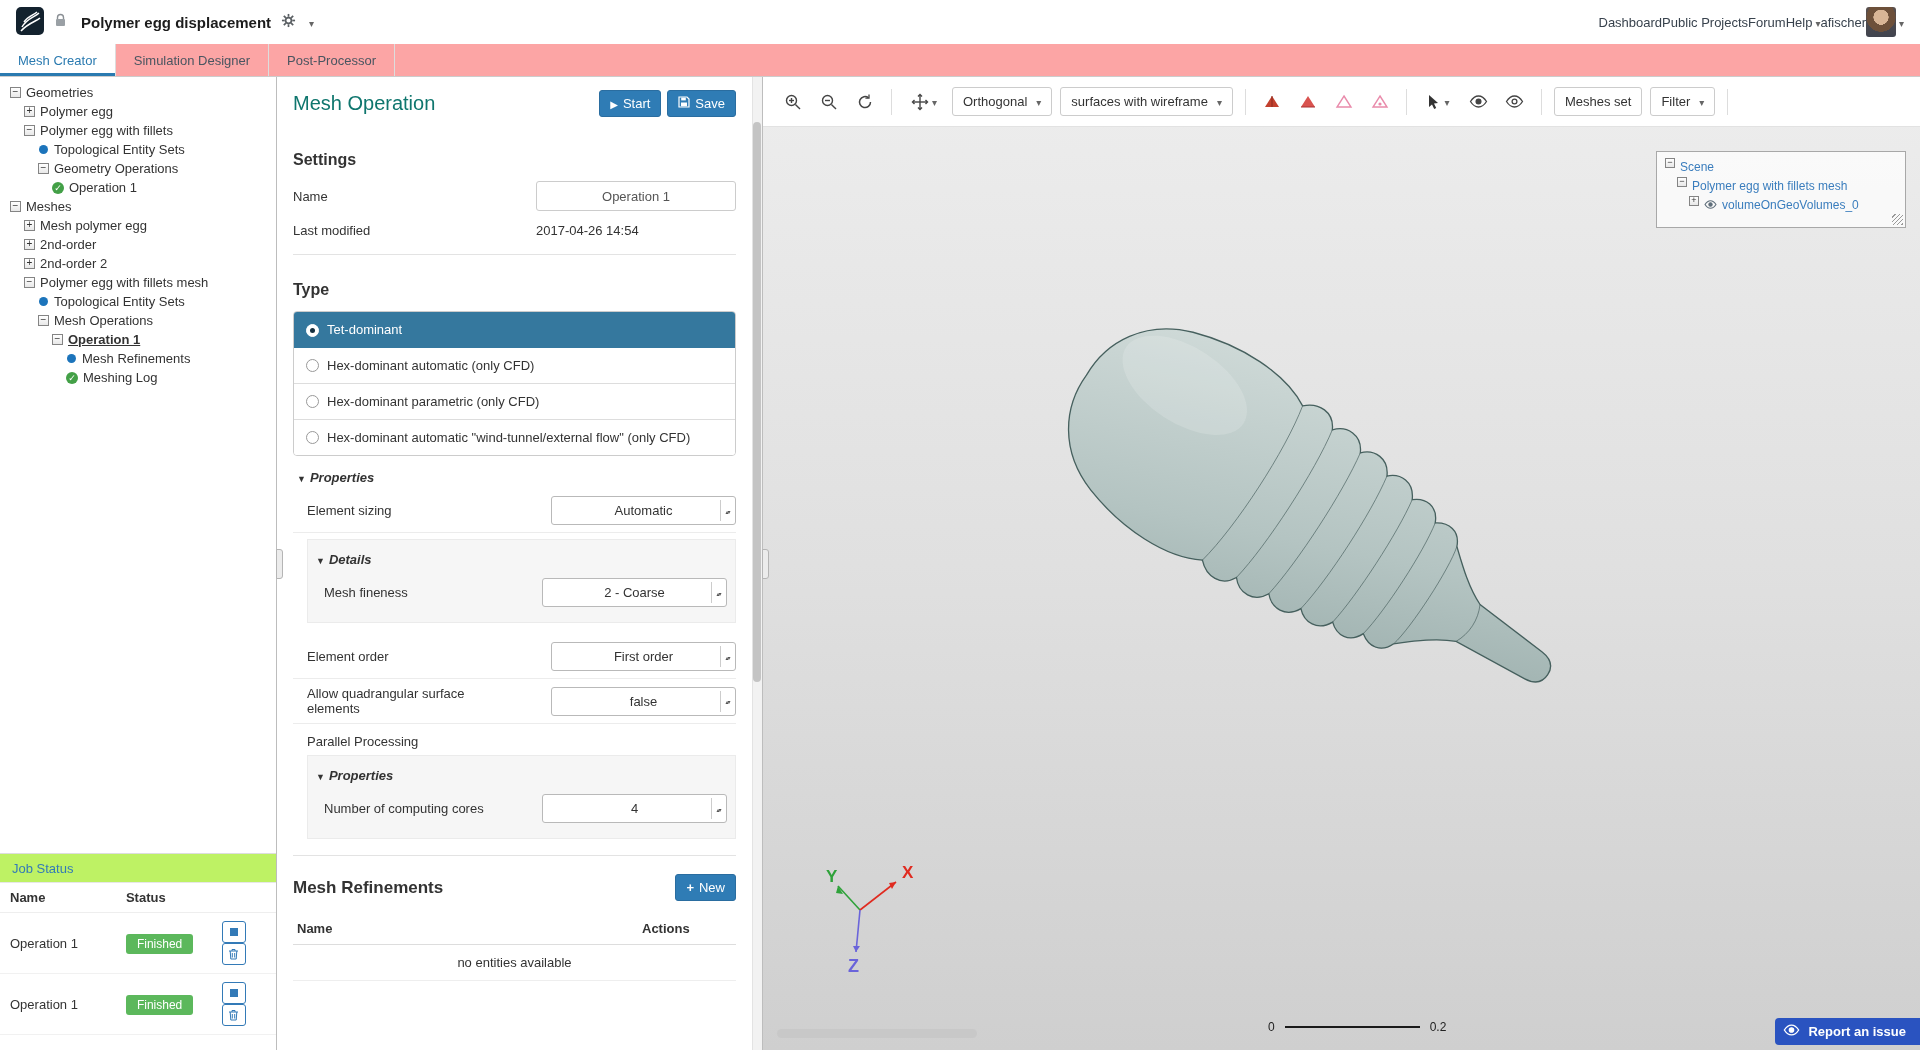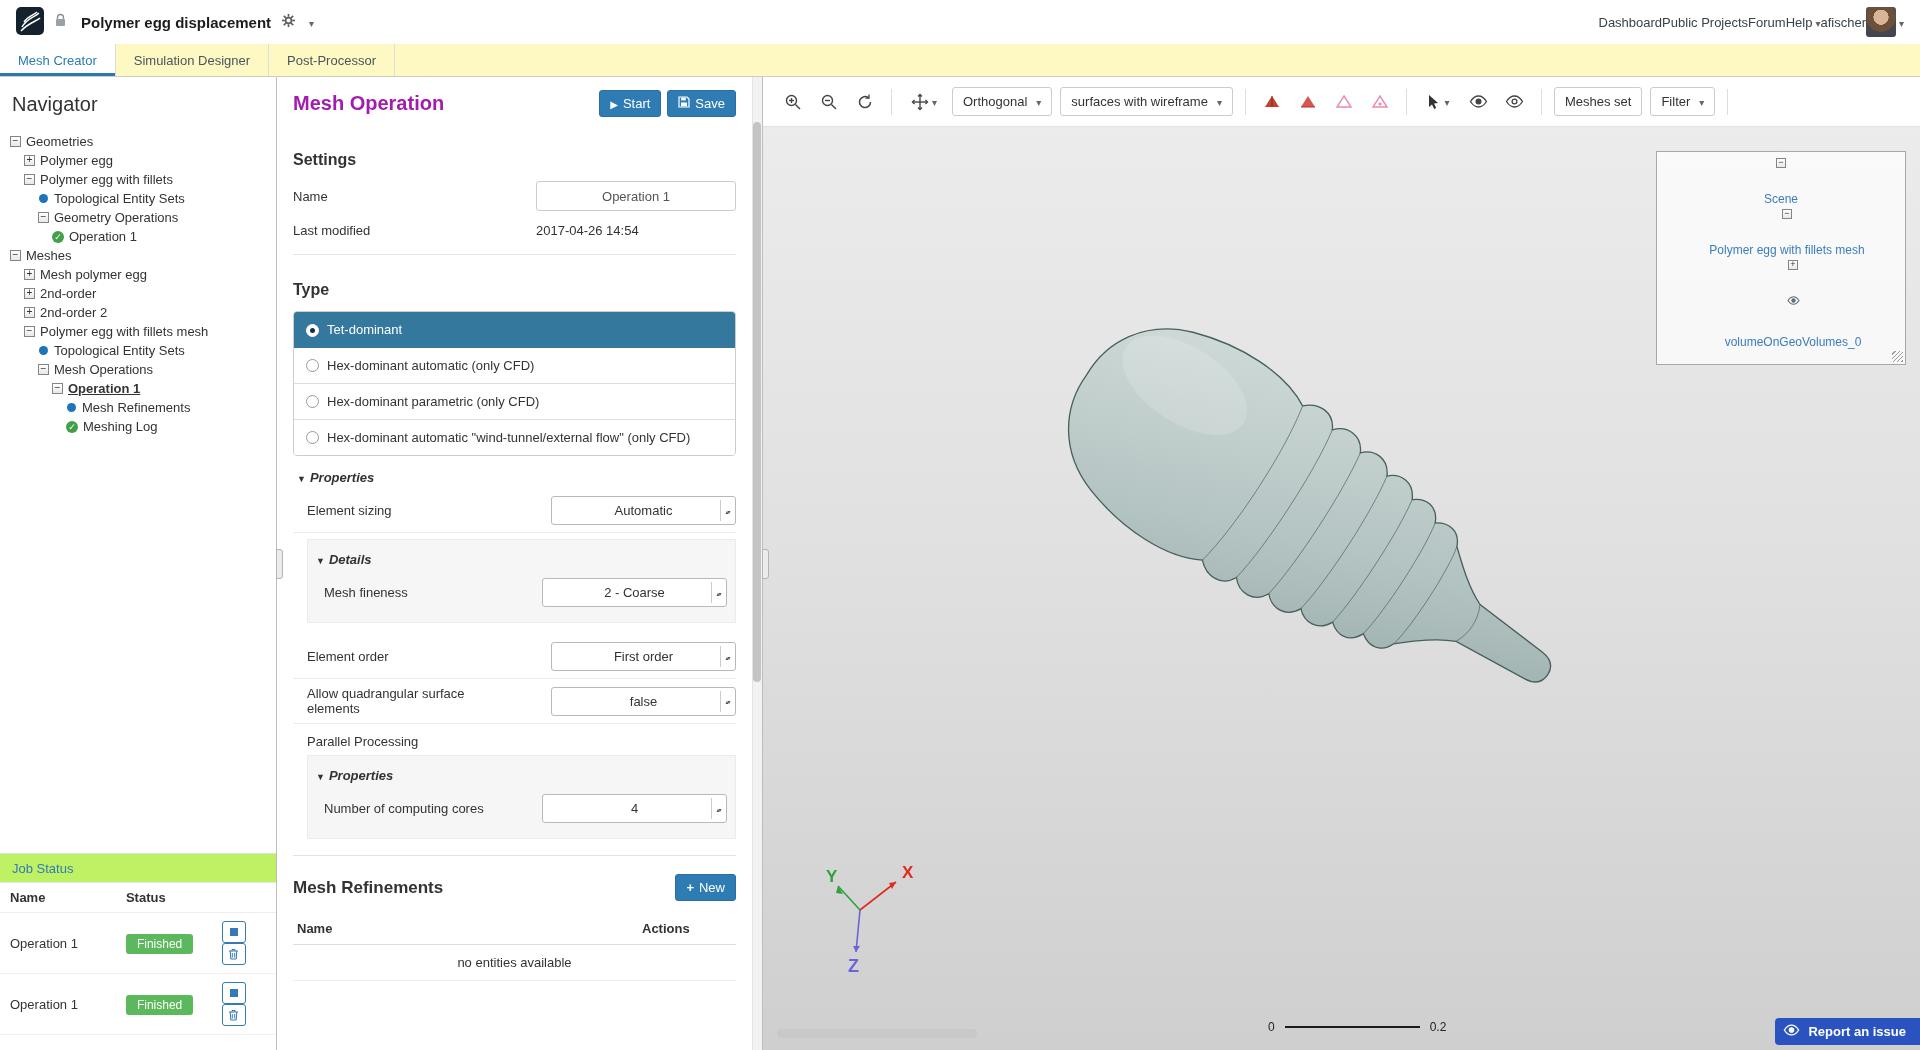--- a/index.html
+++ b/index.html
@@ -11,21 +11,21 @@
   .topbar .left { display:flex; align-items:center; gap:10px; }
   .app-title { font-size:15px; font-weight:bold; color:#1c1c1c; margin-left:4px; }
   .caret::after { content:"▾"; font-size:10px; color:#666; margin-left:3px; }
   .topbar .right { margin-left:auto; display:flex; align-items:center; }
   .nav-link { color:#38424d; font-size:13px; cursor:pointer; display:flex; align-items:center; }
   .avatar { width:30px; height:30px; border-radius:3px; background:
     radial-gradient(circle at 50% 34%, #d8b596 0 30%, #6d503a 31% 58%, #43475295 59%),
     linear-gradient(#7a5c44,#3c3f4a); }
 
   
-  .tabbar { height:33px; background:#fef9c3; border-bottom:1px solid #ccc; display:flex; align-items:stretch; }
+  .tabbar { height:33px; background:#fca5a5; border-bottom:1px solid #ccc; display:flex; align-items:stretch; }
   .tab { padding:8px 18px; font-size:13px; color:#4a5560; border-right:1px solid #ddd; cursor:pointer; display:flex; align-items:center; background:transparent; }
   .tab.active { background:#fff; color:#2a7ab0; box-shadow: inset 0 -3px 0 #2a7ab0; }
 
   
   .content { display:flex; height:973px; }
 
   
   .navigator { width:277px; border-right:1px solid #bdbdbd; position:relative; background:#fff; }
   .nav-title { font-size:20px; font-weight:500; color:#333; padding:16px 0 10px 12px; }
   .tree { list-style:none; padding:6px 0 0 10px; }
@@ -45,21 +45,21 @@
   .job-table th { text-align:left; font-weight:bold; padding:7px 10px; border-bottom:1px solid #eee; }
   .job-table td { padding:8px 10px; border-bottom:1px solid #f1f1f1; }
   .badge { background:#5cb85c; color:#fff; border-radius:3px; padding:3px 11px; font-size:12px; }
   .mini-btn { width:24px; height:22px; border:1px solid #337ab7; border-radius:3px; background:#fff; display:inline-flex; align-items:center; justify-content:center; margin-left:5px; cursor:pointer; }
 
   .grip { position:absolute; top:50%; margin-top:-15px; right:-7px; width:7px; height:30px; background:#ececec; border:1px solid #b5b5b5; border-radius:0 3px 3px 0; z-index:6; cursor:col-resize; }
 
   
   .panel { width:486px; border-right:1px solid #bdbdbd; position:relative; background:#fff; }
   .panel-header { display:flex; align-items:center; justify-content:space-between; padding:13px 26px 8px 16px; }
-  .panel-title { font-size:20px; font-weight:700; color:#a21caf; }
+  .panel-title { font-size:20px; font-weight:400; color:#0f766e; }
   .btn-blue { background:#2f7cb5; border:1px solid #2a6da0; color:#fff; border-radius:3px; padding:5px 10px; font-size:13px; display:inline-flex; align-items:center; gap:5px; cursor:pointer; }
   .play-icon::before{content:"▶"; font-size:10px;}
   .plus-icon::before{content:"+"; font-weight:bold; font-size:13px;}
   .panel-body { padding:0 26px 0 16px; overflow:hidden; height:900px; }
   .section-h { font-size:16px; font-weight:bold; color:#333; margin:26px 0 12px; }
   .form-row { display:flex; align-items:center; justify-content:space-between; margin:12px 0; }
   .form-row label { font-size:13px; color:#333; }
   .val-col { width:200px; }
   .txt-input { width:100%; height:30px; border:1px solid #ccc; border-radius:3px; text-align:center; font-size:13px; color:#555; font-family:"Liberation Sans",sans-serif; }
   .plain-val { font-size:13px; color:#333; }
@@ -95,21 +95,21 @@
   .vthumb { position:absolute; top:45px; right:1px; width:8px; height:560px; background:#c4c4c4; border-radius:4px; }
 
   
   .viewport { flex:1; position:relative; background:linear-gradient(180deg,#ededed 0%,#e0e0e0 50%,#cfcfcf 100%); overflow:hidden; }
   .vp-toolbar { position:absolute; top:0; left:0; right:0; height:50px; background:#fff; border-bottom:1px solid #e2e2e2; display:flex; align-items:center; padding:0 16px; gap:8px; z-index:4; }
   .icon-btn { width:28px; height:28px; border:none; background:transparent; display:inline-flex; align-items:center; justify-content:center; cursor:pointer; color:#444; }
   .tool-btn { padding:6px 10px; border:1px solid #ccc; border-radius:3px; background:#fff; font-size:13px; color:#333; display:inline-flex; align-items:center; gap:6px; cursor:pointer; font-family:"Liberation Sans",sans-serif; }
   .vsep { width:1px; height:26px; background:#ddd; margin:0 4px; }
 
   .scene-tree { position:absolute; top:74px; right:14px; width:250px; background:rgba(255,255,255,.72); border:1px solid #a8a8a8; padding:6px 8px 12px; font-size:12px; color:#3a7dbd; z-index:3; }
-  .st-item { display:flex; align-items:center; gap:22px; line-height:19px; cursor:pointer; white-space:nowrap;flex-direction:column; }
+  .st-item { display:flex; gap:5px; line-height:19px; cursor:pointer; white-space:nowrap; }
   .st-item .tw { width:10px; height:10px; font-size:9px; }
   .st-ind1 { padding-left:12px; } .st-ind2 { padding-left:24px; }
   .st-grip { position:absolute; right:2px; bottom:2px; width:11px; height:11px; background:repeating-linear-gradient(135deg, transparent 0 2px, #999 2px 3px); cursor:nwse-resize; }
 
   .object-svg { position:absolute; left:235px; top:205px; z-index:1; cursor:grab; }
 
   .triad { position:absolute; left:55px; bottom:70px; z-index:2; }
   .scalebar { position:absolute; left:505px; bottom:16px; display:flex; align-items:center; gap:10px; font-size:12px; color:#222; z-index:2; }
   .scale-line { width:135px; height:2px; background:#1a1a1a; }
 
@@ -176,21 +176,20 @@
         <span>Simulation Designer</span>
       </div>
     <div class="tab">
         <span>Post-Processor</span>
       </div>
   </nav>
 
   <div class="content">
 
     <aside class="navigator">
-      <div class="nav-title">Navigator</div>
       <ul class="tree">
         <li class="tree-item d0">
             <span class="tw minus"></span>
             <span class="tl">Geometries</span>
           </li>
         <li class="tree-item d1">
             <span class="tw plus"></span>
             <span class="tl">Polymer egg</span>
           </li>
         <li class="tree-item d1">

